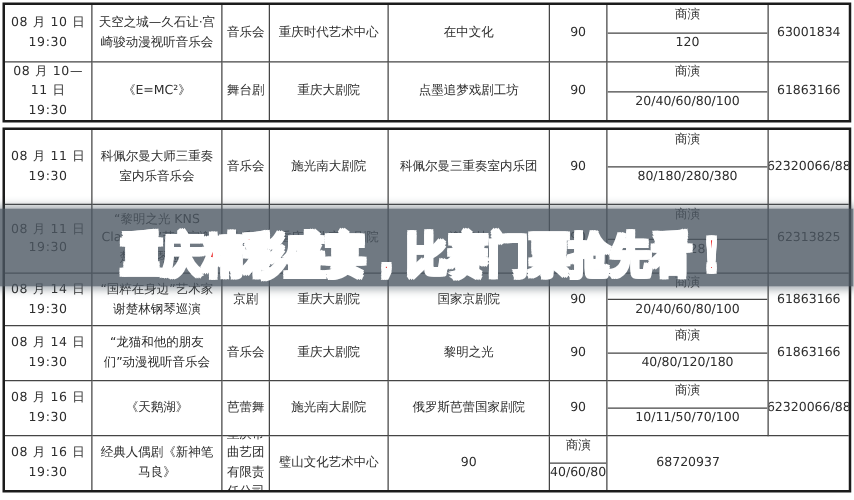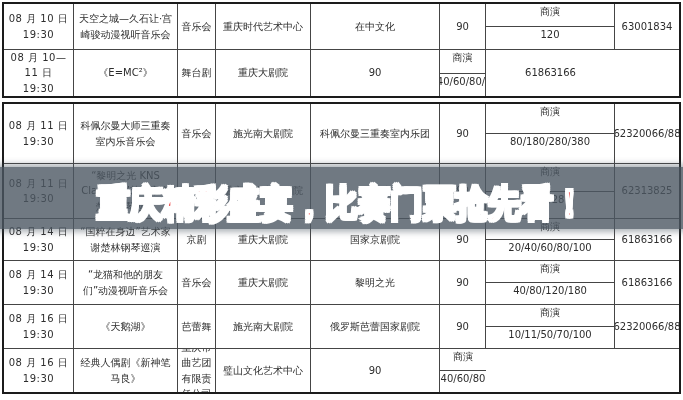--- a/index.html
+++ b/index.html
@@ -77,20 +77,23 @@
         <div class="cell">
           <span>《E=MC²》</span>
         </div>
         <div class="cell">
           <span>舞台剧</span>
         </div>
         <div class="cell">
           <span>重庆大剧院</span>
         </div>
         <div class="cell">
+          <span>点墨追梦戏剧工坊</span>
+        </div>
+        <div class="cell">
           <span>90</span>
         </div>
         <div class="cell biz">
           <div class="biz-top">
             <span>商演</span>
           </div>
           <div class="biz-bottom">
             <span>20/40/60/80/100</span>
           </div>
         </div>
@@ -277,19 +280,22 @@
         <div class="cell">
           <span>90</span>
         </div>
         <div class="cell biz">
           <div class="biz-top">
             <span>商演</span>
           </div>
           <div class="biz-bottom">
             <span>40/60/80</span>
           </div>
+        </div>
+        <div class="cell phone">
+          <span>68720937</span>
         </div>
       </div>
     </div>
   <div class="band">
     <div class="band-text">重庆精彩盛宴，比赛门票抢先看！</div>
   </div>
 </div>
 
 </body></html>

